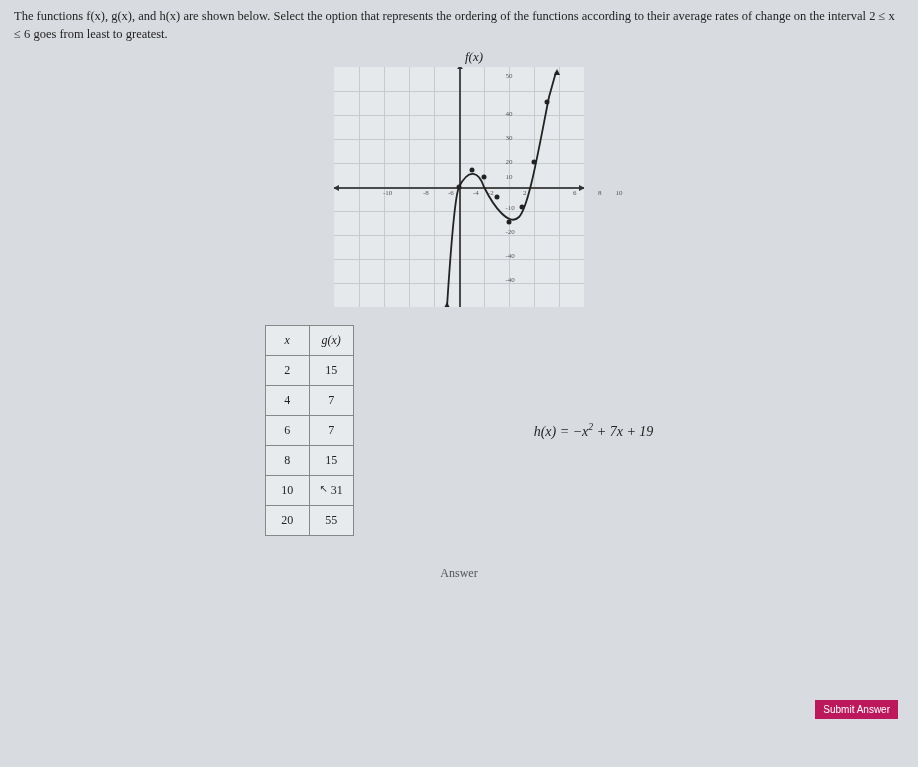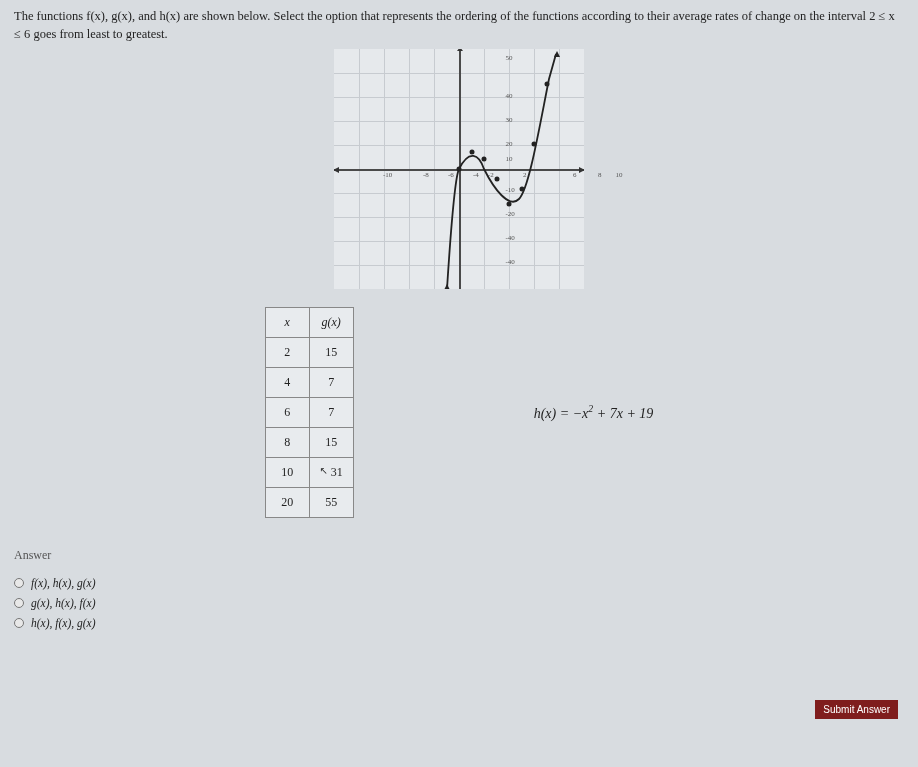--- a/index.html
+++ b/index.html
@@ -32,46 +32,47 @@
 svg.curve { position: absolute; inset: 0; }
 .pt { fill: #222; }
 .middle-row { display: flex; align-items: center; justify-content: center; gap: 180px; margin-top: 18px; }
 table.g { border-collapse: collapse; background: #e8ebee; }
 table.g td, table.g th {
   border: 1px solid #888; width: 44px; height: 30px;
   text-align: center; font-size: 12px; font-weight: normal;
 }
 table.g th { font-style: italic; }
 .hformula { font-style: italic; font-size: 14px; }
-.answer-section { margin-top: 30px; }
+.answer-section { margin-top: 30px; text-align: center; }
 .alabel { font-size: 12px; color: #555; margin-bottom: 14px; }
 .options { display: flex; gap: 260px; }
 .optcol { display: flex; flex-direction: column; gap: 8px; }
 .opt { display: flex; align-items: center; gap: 7px; font-size: 11.5px; font-style: italic; }
 .radio {
   width: 10px; height: 10px; border: 1px solid #777;
   border-radius: 50%; background: #e8e8e8; flex-shrink: 0;
 }
 .submit {
   position: absolute; right: 20px; bottom: 48px;
-  background: #7f1d1d; color: #fff; font-size: 10px;
+  background: #be185d; color: #fff; font-size: 10px;
   padding: 4px 8px; font-family: Arial, sans-serif;
   cursor: pointer;
 }
 .cursor { display:inline-block; font-size:10px; vertical-align:top;}
 sup { font-size: 0.7em; }
 </style>
 </head>
 <body>
 
 <div class="question">
   <span>The functions </span><span class="ital">f(x), g(x), and h(x)</span><span> are shown below. Select the option that represents the ordering of the functions according to their average rates of change on the interval </span><span>2 ≤ x ≤ 6</span><span class="ital"> goes from least to greatest.</span>
 </div>
 
 <div class="graph-wrap">
+  <div class="flabel">f(x)</div>
   <div class="graph">
     <div class="grid">
       <div class="gl h" style="top:10%"></div>
         <div class="gl h" style="top:20%"></div>
       <div class="gl h" style="top:30%"></div>
         <div class="gl h" style="top:40%"></div>
       <div class="gl h" style="top:60%"></div>
         <div class="gl h" style="top:70%"></div>
       <div class="gl h" style="top:80%"></div>
         <div class="gl h" style="top:90%"></div>
@@ -157,30 +158,16 @@
   </tbody>
     </table>
   <div class="hformula">
     <span>h(x) = </span><span>−x<sup>2</sup> + 7x + 19</span>
   </div>
 </div>
 
 <div class="answer-section">
   <div class="alabel">Answer</div>
   <div class="options">
-    <div class="optcol">
-      <div class="opt">
-          <span class="radio"></span>
-          <span>f(x), h(x), g(x)</span>
-        </div>
-      <div class="opt">
-          <span class="radio"></span>
-          <span>g(x), h(x), f(x)</span>
-        </div>
-      <div class="opt">
-          <span class="radio"></span>
-          <span>h(x), f(x), g(x)</span>
-        </div>
-    </div>
   </div>
 </div>
 
 <div class="submit">Submit Answer</div>
 
 </body></html>

